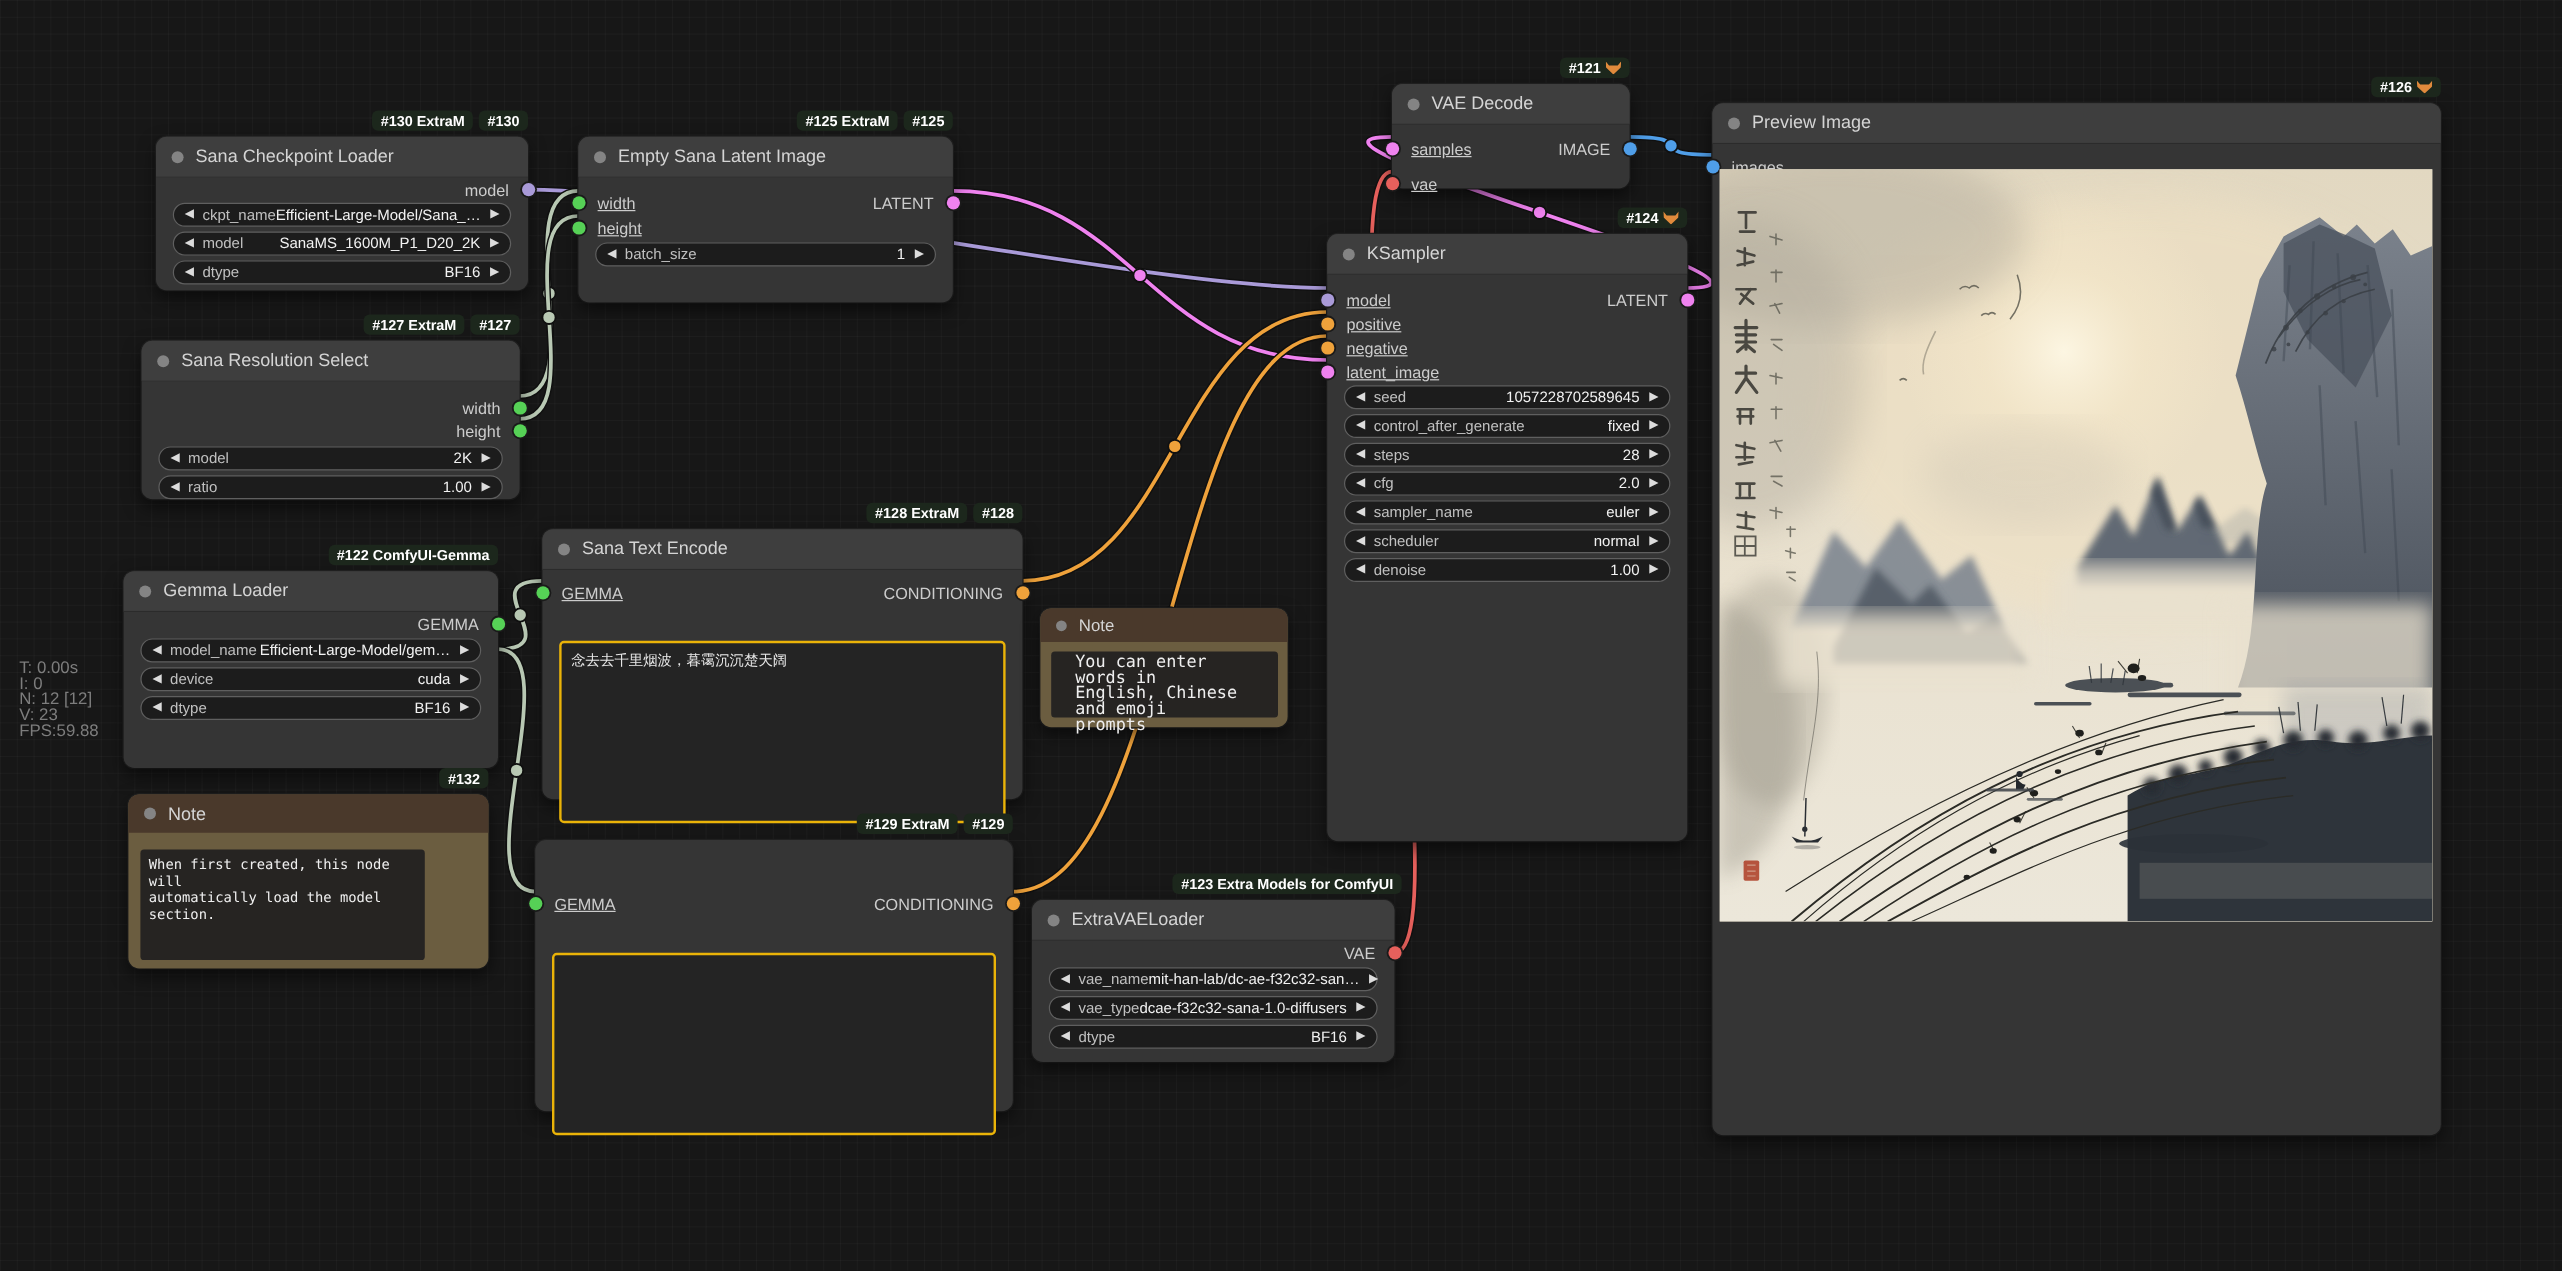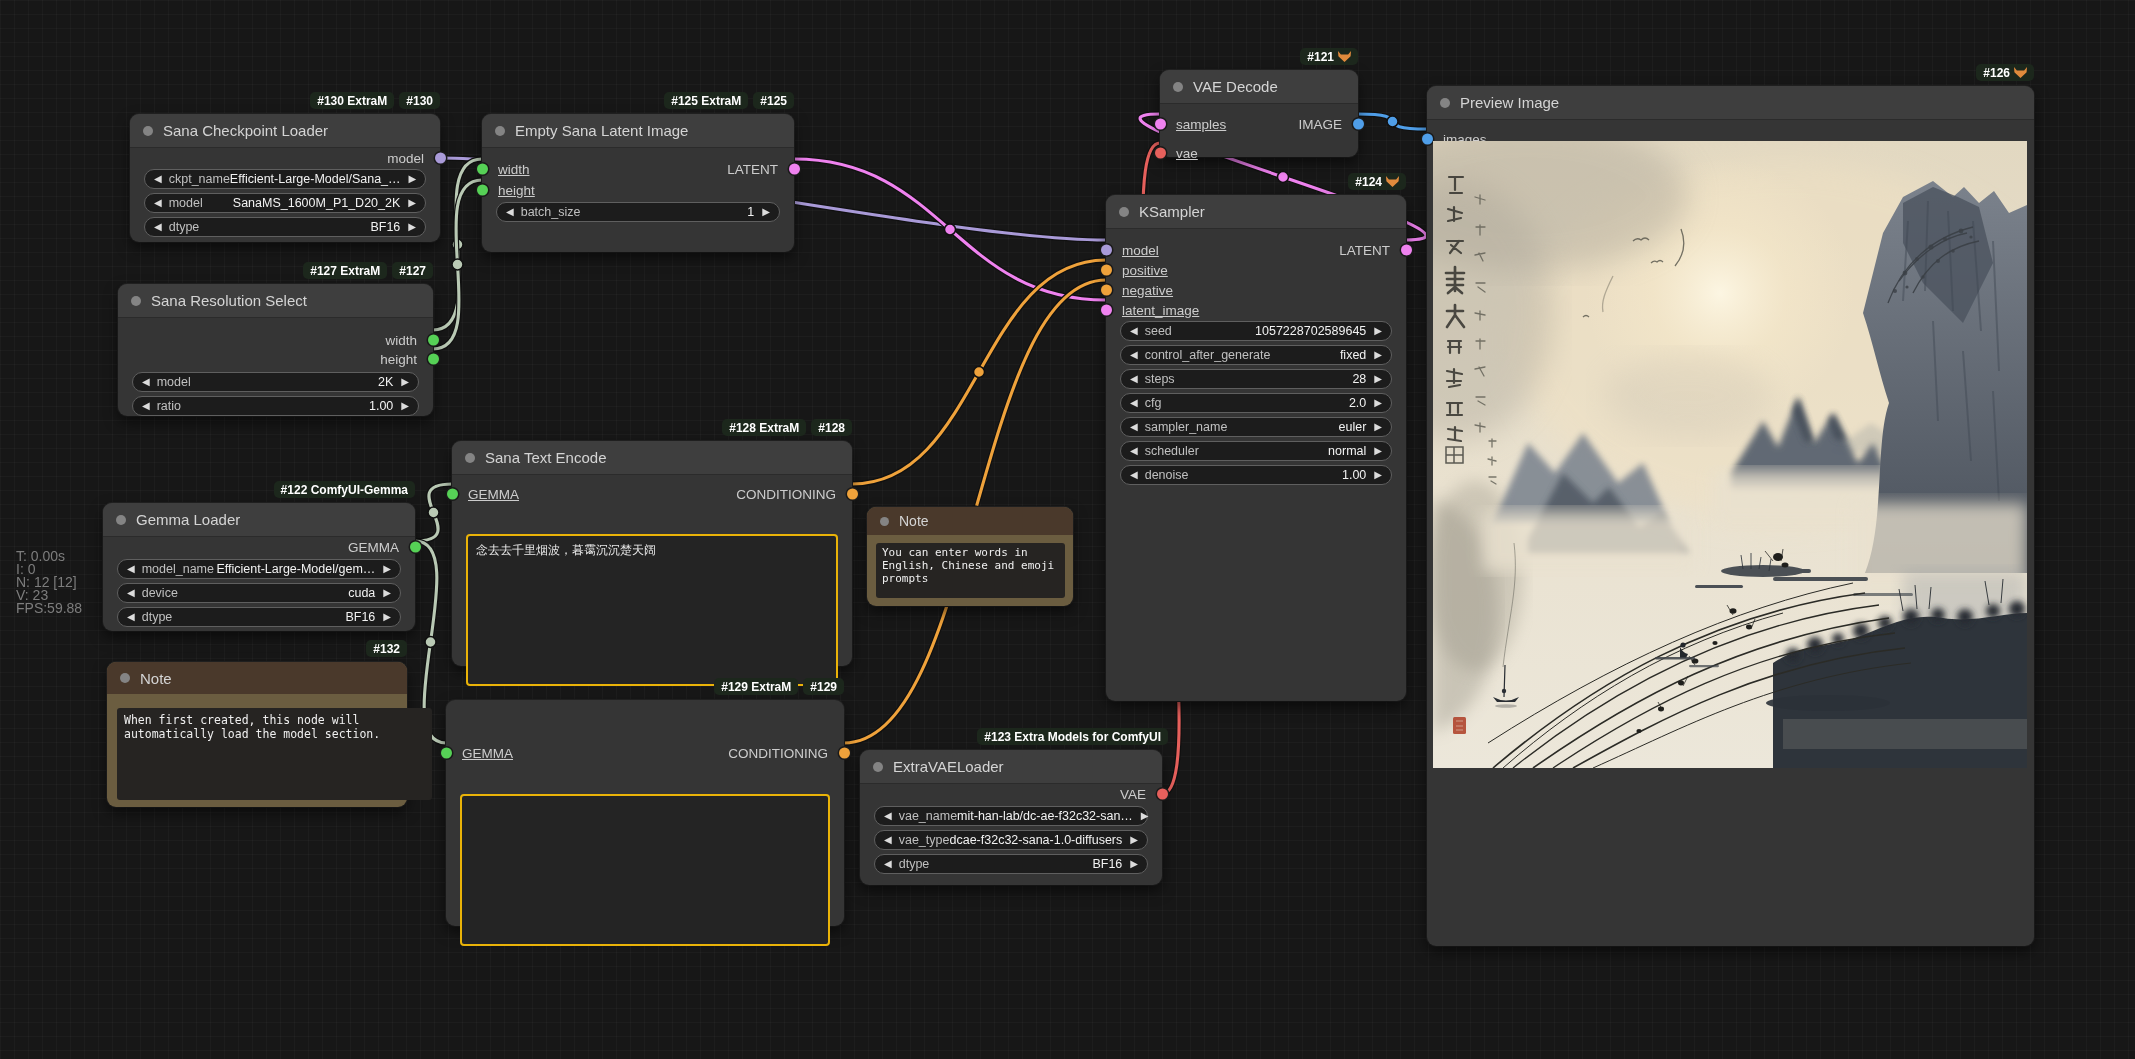--- a/index.html
+++ b/index.html
@@ -185,21 +185,21 @@
         </div>
     <div class="widget" style="top:78px">
           <span class="warr">◀</span>
           <span class="wlabel">ratio</span>
           <span class="wvalue">1.00</span>
           <span class="warr">▶</span>
         </div>
   </div>
 </div>
 
-<div class="node" style="left:103px;top:503px;width:312px;height:128px">
+<div class="node" style="left:103px;top:476px;width:312px;height:164px">
   <div class="badges">
     <span class="badge">#122 ComfyUI-Gemma</span>
   </div>
   <div class="ntitle">
         <span class="ndot"></span>
         <span>Gemma Loader</span>
       </div>
   <div class="nbody">
     <div class="row" style="top:0px">
       <span class="outlabel">GEMMA</span>
@@ -227,21 +227,21 @@
 </div>
 
 <div class="node note" style="left:107px;top:662px;width:300px;height:145px">
   <div class="badges">
     <span class="badge">#132</span>
   </div>
   <div class="ntitle" style="height:32px">
         <span class="ndot"></span>
         <span>Note</span>
       </div>
-  <div class="note-text" style="left:10px;top:46px;width:315px;height:92px">When first created, this node will
+  <div class="note-text" style="left:10px;top:46px;width:237px;height:92px">When first created, this node will
 automatically load the model section.</div>
 </div>
 
 <div class="node" style="left:452px;top:441px;width:400px;height:225px">
   <div class="badges">
     <span class="badge">#128 ExtraM</span>
     <span class="badge">#128</span>
   </div>
   <div class="ntitle">
         <span class="ndot"></span>
@@ -256,21 +256,21 @@
     </div>
     <div class="textarea" style="top:59px;height:152px">念去去千里烟波，暮霭沉沉楚天阔</div>
   </div>
 </div>
 
 <div class="node note" style="left:867px;top:507px;width:206px;height:99px">
   <div class="ntitle" style="height:28px;font-size:14px">
         <span class="ndot" style="width:9px;height:9px"></span>
         <span>Note</span>
       </div>
-  <div class="note-text" style="left:9px;top:36px;width:189px;height:55px;font-size:11px;line-height:13px;padding:3px 6px">You can enter words in
+  <div class="note-text" style="left:9px;top:36px;width:189px;height:55px;font-size:14px;line-height:13px;padding:3px 20px">You can enter words in
 English, Chinese and emoji
 prompts</div>
 </div>
 
 <div class="node" style="left:446px;top:700px;width:398px;height:226px">
   <div class="badges">
     <span class="badge">#129 ExtraM</span>
     <span class="badge">#129</span>
   </div>
   <div class="nbody">

